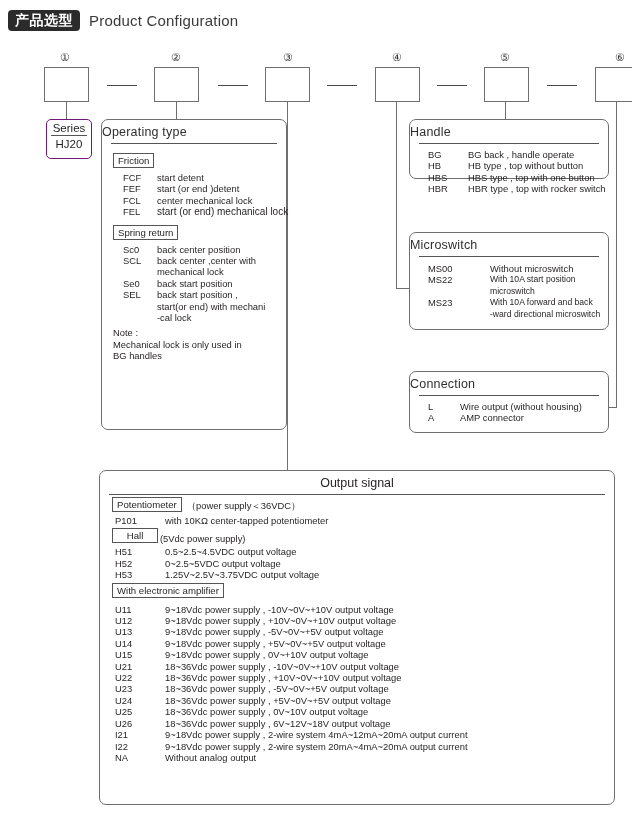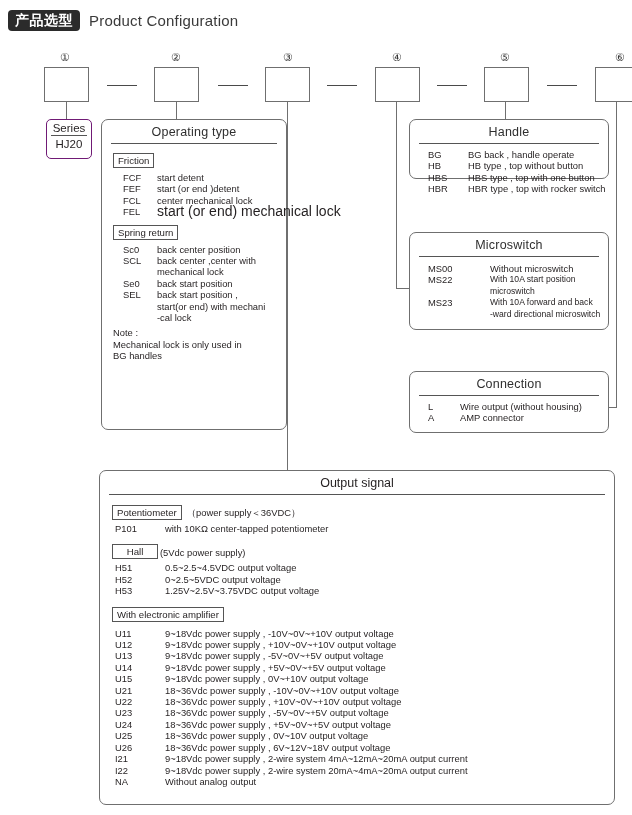--- a/index.html
+++ b/index.html
@@ -75,21 +75,20 @@
 
   
   .panel {
     position: absolute;
     border: 1px solid #6f6f6f;
     border-radius: 7px;
     background: #ffffff;
     box-sizing: border-box;
   }
   .panel-title {
-    text-align: center;
     font-size: 12.5px;
     color: #2f2f2f;
     padding-top: 5px;
     letter-spacing: 0.2px;
   }
   .panel-rule {
     height: 0;
     border-top: 1.6px solid #555;
     margin: 4px 9px 0 9px;
   }
@@ -170,21 +169,21 @@
 
   
   #handle-panel .row .code { width: 40px; padding-left: 18px; }
   
   #micro-panel .row .code { width: 62px; padding-left: 18px; }
   
   #conn-panel .row .code { width: 32px; padding-left: 18px; }
 
   
   #out-panel .row .code { width: 50px; padding-left: 15px; }
-  #out-panel .subhead-wrap { padding-left: 12px; margin-top: 10px; }
+  #out-panel .subhead-wrap { padding-left: 12px; margin-top: 2px; align-items: flex-end; }
   #out-title {
     text-align: center;
     font-size: 12.5px;
     padding-top: 5px;
   }
 </style>
 </head>
 <body>
 
 <div id="header">
@@ -254,21 +253,21 @@
     </div>
     <div class="row">
       <span class="code">FCL</span>
       <span class="desc">
           <span class="desc-line">center mechanical lock</span>
         </span>
     </div>
     <div class="row">
       <span class="code">FEL</span>
       <span class="desc">
-          <span class="desc-line" style="font-size:14px;">start (or end) mechanical lock</span>
+          <span class="desc-line" style="font-size:10px;">start (or end) mechanical lock</span>
         </span>
     </div>
   </div>
 
   <div style="padding:4px 0 0 11px;">
     <div class="subhead">Spring return</div>
   </div>
   <div class="rows">
     <div class="row">
       <span class="code">Sc0</span>

